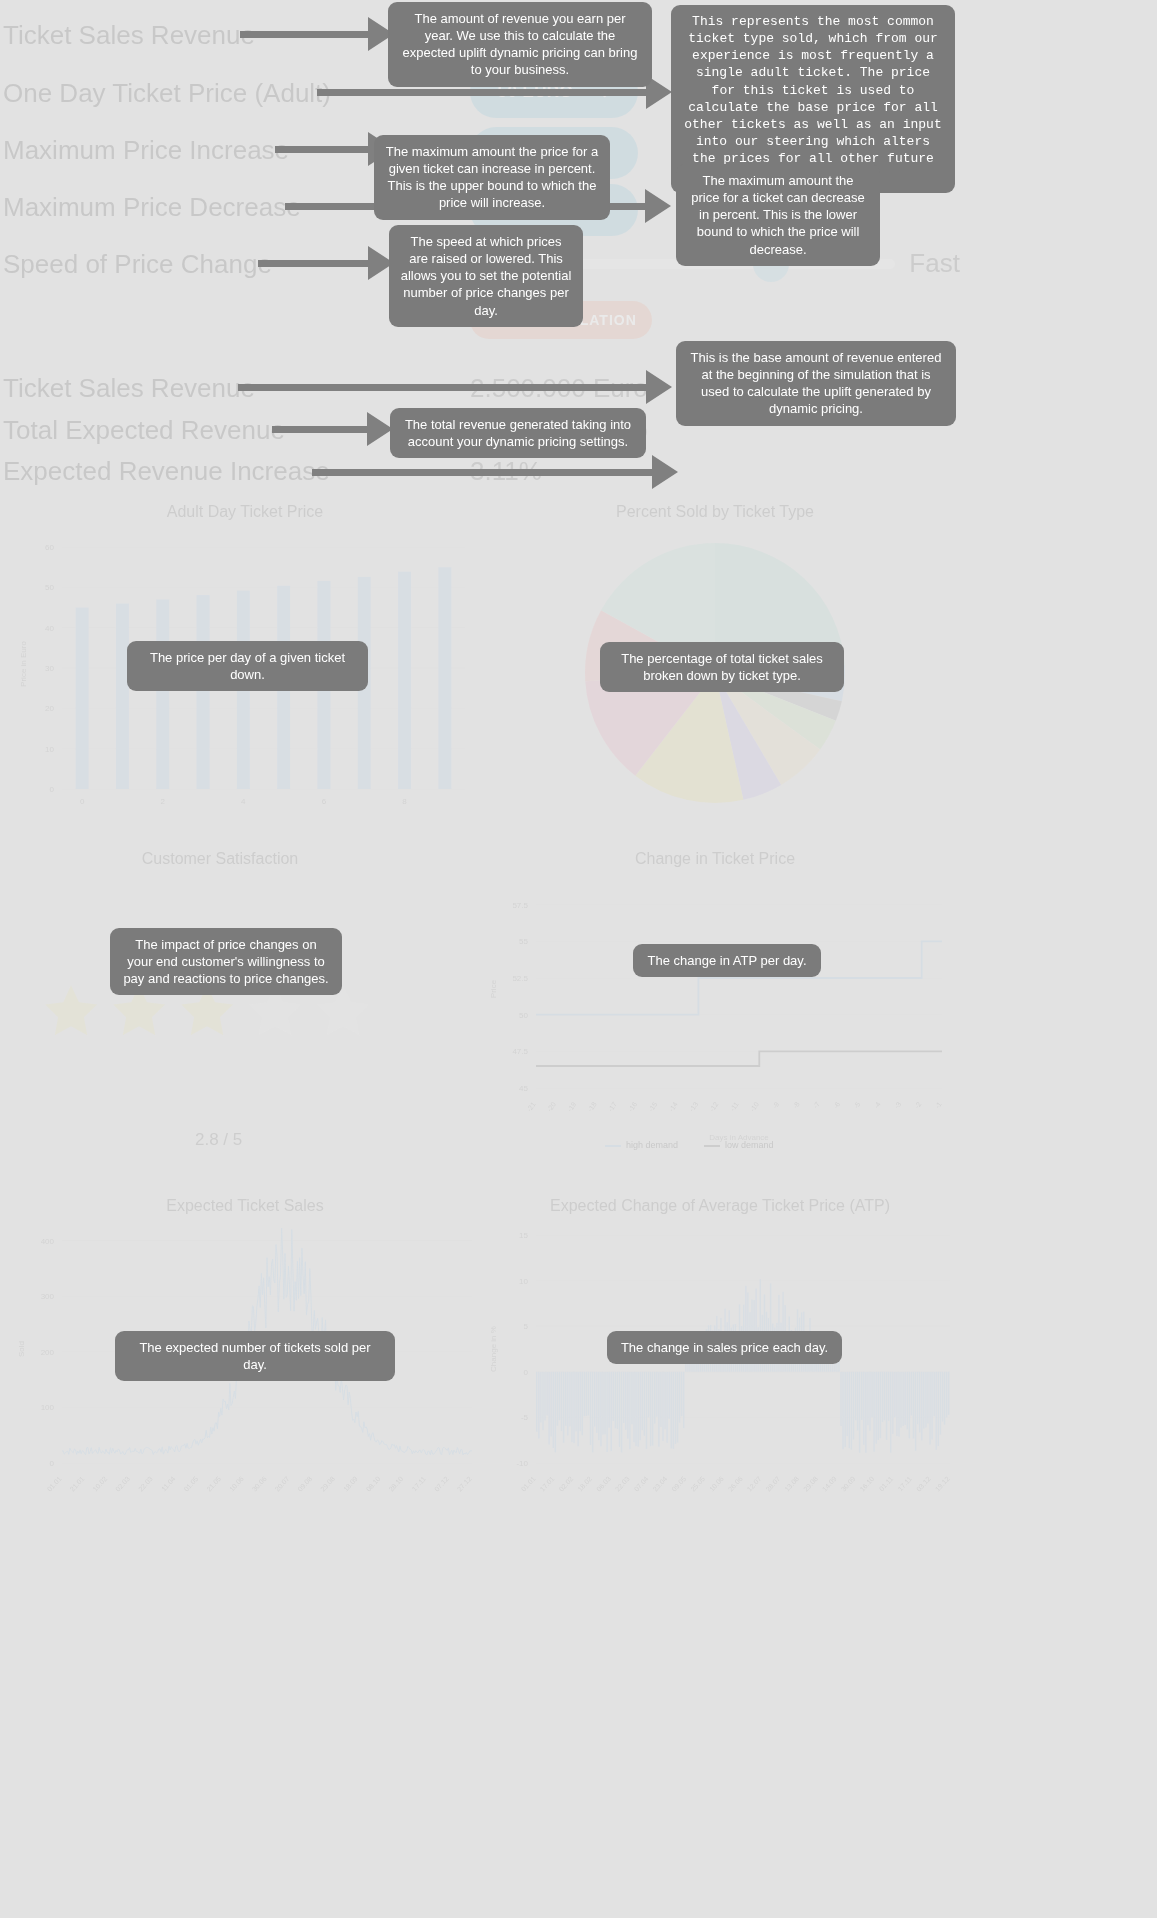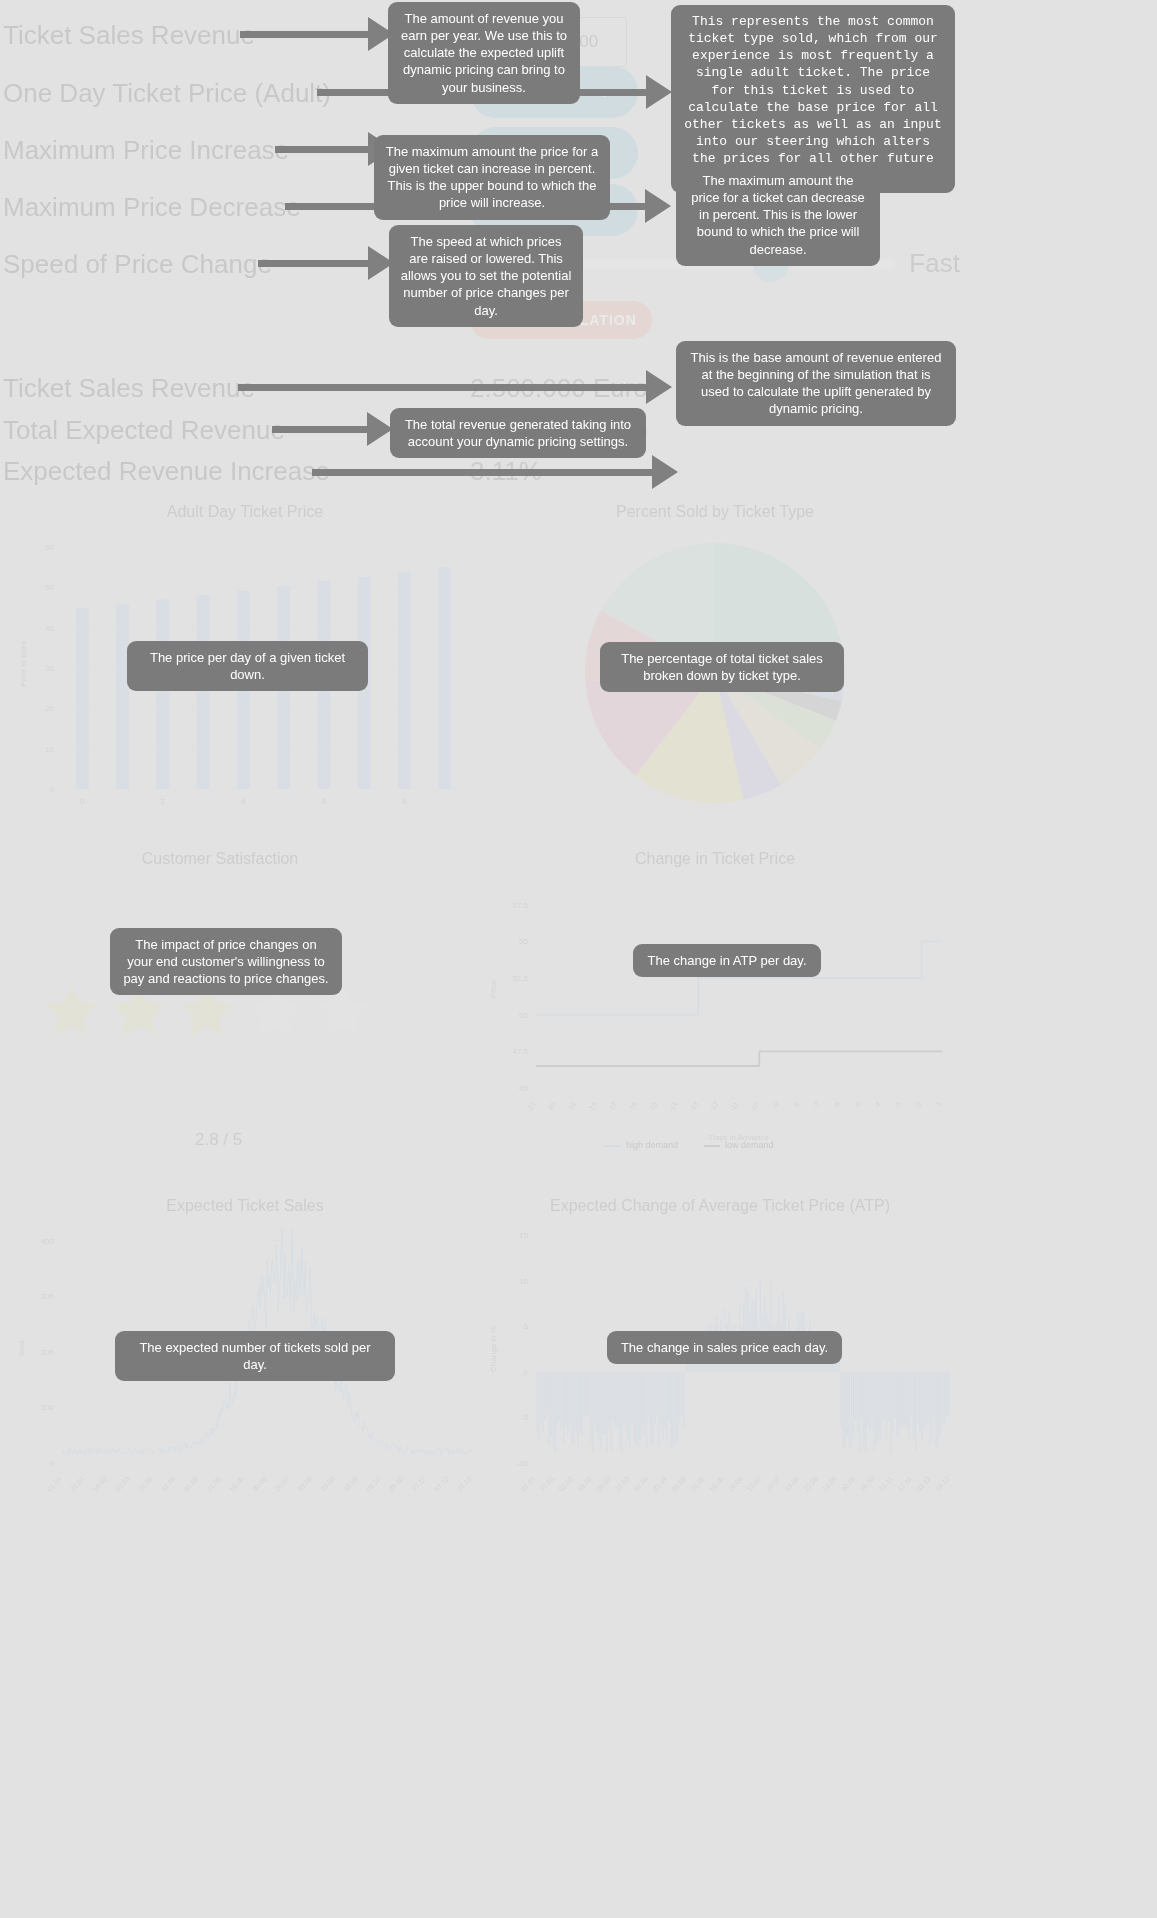--- a/index.html
+++ b/index.html
@@ -543,21 +543,21 @@
     </div>
   <div class="arrow" style="left:272px;top:412px;">
       <div class="shaft" style="width:95px;"></div>
       <div class="head"></div>
     </div>
   <div class="arrow" style="left:312px;top:455px;">
       <div class="shaft" style="width:340px;"></div>
       <div class="head"></div>
     </div>
 
-  <div class="callout" style="left:388px;top:2px;width:192px;">The amount of revenue you earn per year. We use this to calculate the expected uplift dynamic pricing can bring to your business.</div>
+  <div class="callout" style="left:388px;top:2px;width:264px;">The amount of revenue you earn per year. We use this to calculate the expected uplift dynamic pricing can bring to your business.</div>
   <div class="callout" style="left:671px;top:5px;width:284px;font-family:Liberation Mono, monospace;">This represents the most common ticket type sold, which from our experience is most frequently a single adult ticket. The price for this ticket is used to calculate the base price for all other tickets as well as an input into our steering which alters the prices for all other future days.</div>
   <div class="callout" style="left:374px;top:111px;width:236px;margin-top:24px;">The maximum amount the price for a given ticket can increase in percent.  This is the upper bound to which the price will increase.</div>
   <div class="callout" style="left:676px;top:164px;width:204px;">The maximum amount the price for a ticket can decrease in percent. This is the lower bound to which the price will decrease.</div>
   <div class="callout" style="left:389px;top:225px;width:194px;">The speed at which prices are raised or lowered. This allows you to set the potential number of price changes per day.</div>
   <div class="callout" style="left:676px;top:341px;width:280px;">This is the base amount of revenue entered at the beginning of the simulation that is used to calculate the uplift generated by dynamic pricing.</div>
   <div class="callout" style="left:390px;top:408px;width:256px;">The total revenue generated taking into account your dynamic pricing settings.</div>
   <div class="callout" style="left:127px;top:641px;width:241px;">The price per day of a given ticket down.</div>
   <div class="callout" style="left:600px;top:642px;width:244px;">The percentage of total ticket sales broken down by ticket type.</div>
   <div class="callout" style="left:110px;top:928px;width:232px;">The impact of price changes on your end customer's willingness to pay and reactions to price changes.</div>
   <div class="callout" style="left:633px;top:944px;width:188px;">The change in ATP per day.</div>

